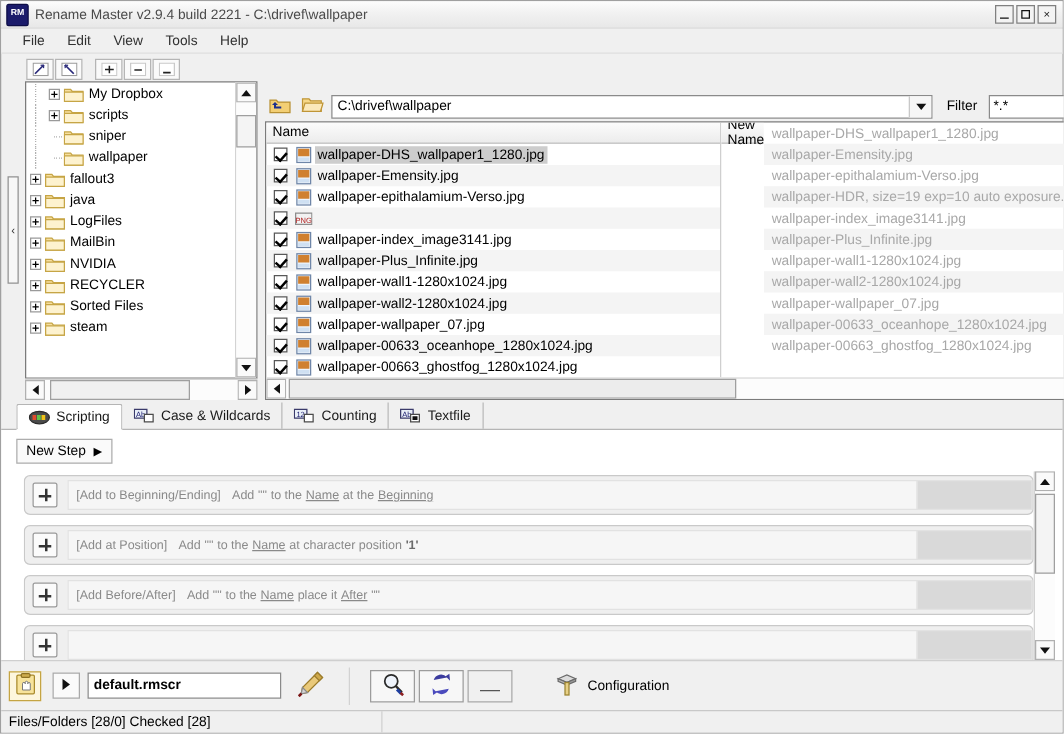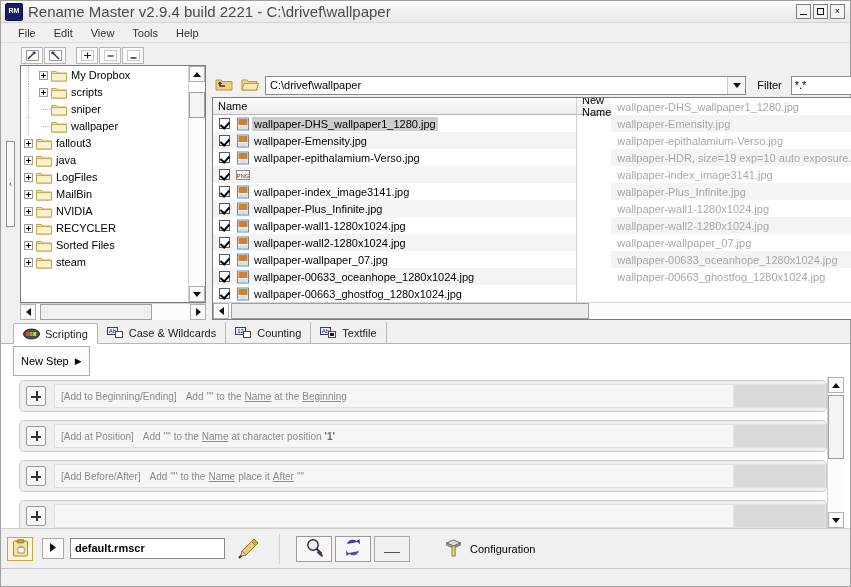--- a/index.html
+++ b/index.html
@@ -33,21 +33,21 @@
     background:#1b1b6b;border-radius:2px;
     position:relative;overflow:hidden;
     border:1px solid #0d0d46;
   }
   .app-icon:after{
     content:"RM";position:absolute;left:0;right:0;top:0;
     font-size:7px;color:#fff;text-align:center;line-height:14px;font-weight:bold;
     font-family:"Liberation Sans",sans-serif;
   }
   .title-text{
-    flex:1 1 auto;font-size:15px;color:#4a4a4a;white-space:nowrap;overflow:hidden;
+    flex:1 1 auto;font-size:11px;color:#4a4a4a;white-space:nowrap;overflow:hidden;
   }
   .winbtns{display:flex;gap:2px;align-items:center;padding-right:3px;}
   .winbtn{
     width:15px;height:15px;border:1px solid #808080;background:#f3f3f3;
     font-size:9px;line-height:13px;text-align:center;color:#111;
     box-sizing:border-box;font-family:"Liberation Sans",sans-serif;
   }
   .winbtn.min{position:relative;}
   .winbtn.min:after{content:"";position:absolute;left:3px;right:3px;bottom:3px;height:1px;background:#111;}
   .winbtn.max{position:relative;}
@@ -239,21 +239,21 @@
   }
   .tabicon{width:17px;height:14px;flex:0 0 17px;}
 
   
   .scriptarea{
     flex:1 1 auto;display:flex;flex-direction:column;background:#fff;
     padding:4px 0 0 0;overflow:hidden;
   }
   .newsteprow{height:26px;flex:0 0 26px;padding-left:12px;display:flex;align-items:center;}
   .newstep{
-    height:30px;border:1px solid #adadad;background:#fafafa;
+    height:20px;border:1px solid #adadad;background:#fafafa;
     display:flex;align-items:center;gap:6px;padding:0 7px;font-size:11px;
     box-sizing:border-box;
   }
   .stepsbox{
     flex:1 1 auto;margin:3px 6px 0 18px;display:flex;overflow:hidden;position:relative;
   }
   .steplist{flex:1 1 auto;overflow:hidden;padding-top:3px;}
   .step{
     height:32px;margin:0 0 8px 0;border:1px solid #c9c9c9;border-radius:5px;
     background:#efefef;display:flex;align-items:center;box-sizing:border-box;
@@ -925,16 +925,17 @@
           <path d="M2.5 5 L2.5 7 L9.5 10 L9.5 8 Z" fill="#b5b5b5" stroke="#6b6b6b"></path>
           <path d="M16.5 5 L16.5 7 L9.5 10 L9.5 8 Z" fill="#9a9a9a" stroke="#6b6b6b"></path>
           <rect x="8" y="8" width="3.2" height="10" fill="#e7d086" stroke="#9b8330"></rect>
         </svg>
       </span>
       <span>Configuration</span>
     </div>
   </div>
 
   <div class="statusbar">
+    <div class="stcell a">Files/Folders [28/0] Checked [28]</div>
     <div class="stcell b"></div>
   </div>
 
 </div>
 
 </body></html>

